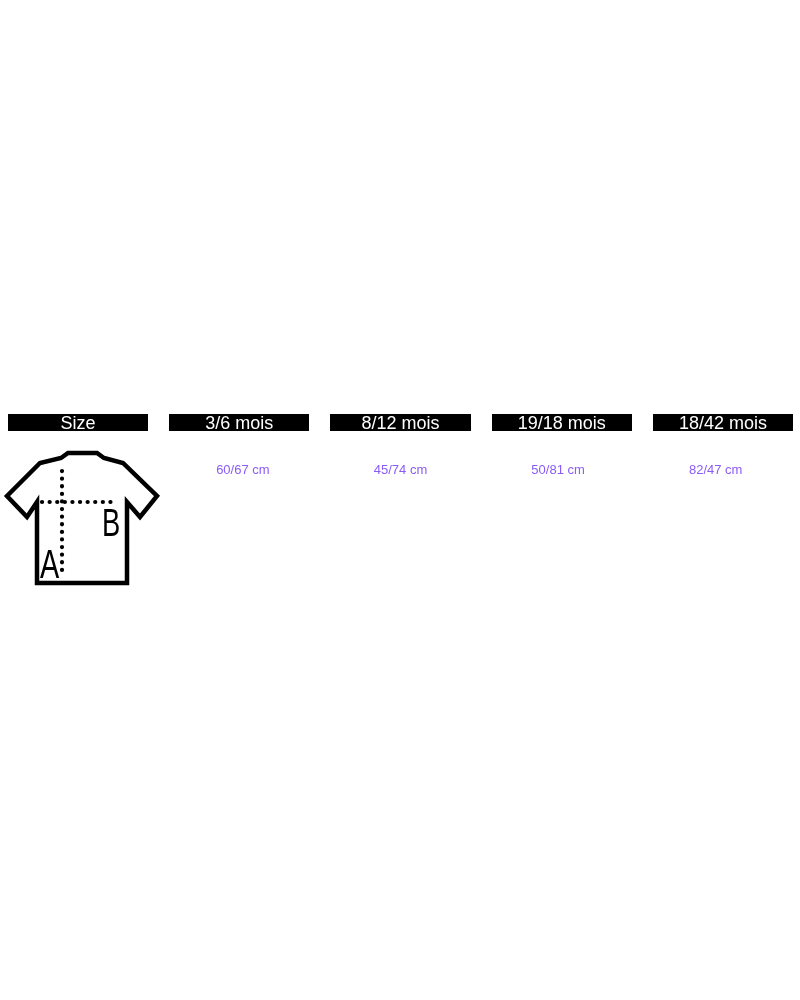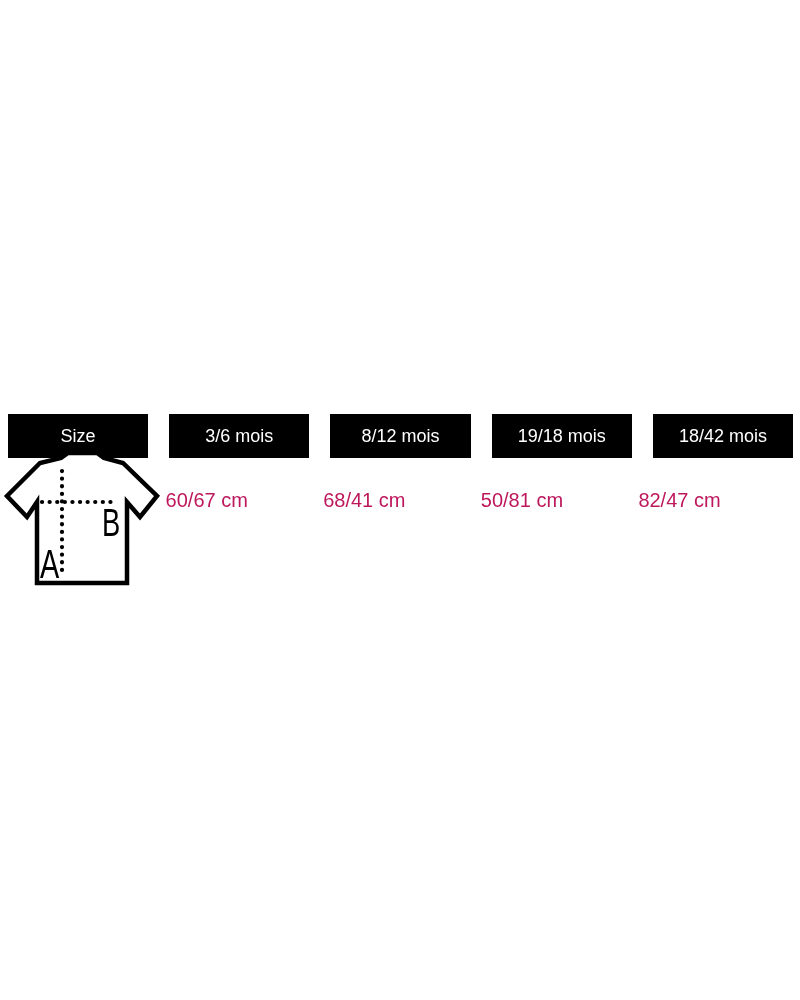--- a/index.html
+++ b/index.html
@@ -16,43 +16,43 @@
   }
   .size-chart {
     position: absolute;
     left: 8px;
     top: 414px;
     width: 785px;
   }
   .header-row {
     display: flex;
     gap: 21px;
-    height: 44px;
+    height: 17px;
   }
   .header-cell {
     flex: 1 1 0;
     background: #000000;
     color: #ffffff;
     font-size: 18px;
     line-height: 1;
     display: flex;
     align-items: center;
     justify-content: center;
     white-space: nowrap;
   }
   .value-row {
     display: flex;
     gap: 3px;
   }
   .value-cell {
     flex: 1 1 0;
-    text-align: left;
+    text-align: center;
     padding-top: 31px;
-    font-size: 20px;
-    color: #be185d;
+    font-size: 13px;
+    color: #8b5cf6;
     white-space: nowrap;
   }
   .tshirt-wrap {
     position: absolute;
     left: -7px;
     top: 36px;
     width: 162px;
     height: 136px;
   }
   .tshirt-wrap svg {
@@ -70,21 +70,21 @@
     <div class="header-cell">Size</div>
     <div class="header-cell">3/6 mois</div>
     <div class="header-cell">8/12 mois</div>
     <div class="header-cell">19/18 mois</div>
     <div class="header-cell">18/42 mois</div>
   </div>
 
   <div class="value-row">
     <div class="value-cell"></div>
     <div class="value-cell">60/67 cm</div>
-    <div class="value-cell">68/41 cm</div>
+    <div class="value-cell">45/74 cm</div>
     <div class="value-cell">50/81 cm</div>
     <div class="value-cell">82/47 cm</div>
   </div>
 
   <div class="tshirt-wrap">
     <svg viewBox="0 0 162 136" xmlns="http://www.w3.org/2000/svg">
 
       <path d="M 67 3 L 96 3 L 103 8 L 122 13 L 156 46 L 139 67 L 126 52 L 126 133 L 36 133 L 36 52 L 26 67 L 6 46 L 39 13 L 60 8 Z" fill="#ffffff" stroke="#000000" stroke-width="4.5" stroke-linejoin="miter"></path>
 
       <line x1="61" y1="21" x2="61" y2="126" stroke="#000000" stroke-width="4.2" stroke-linecap="round" stroke-dasharray="0.1 7.5"></line>

